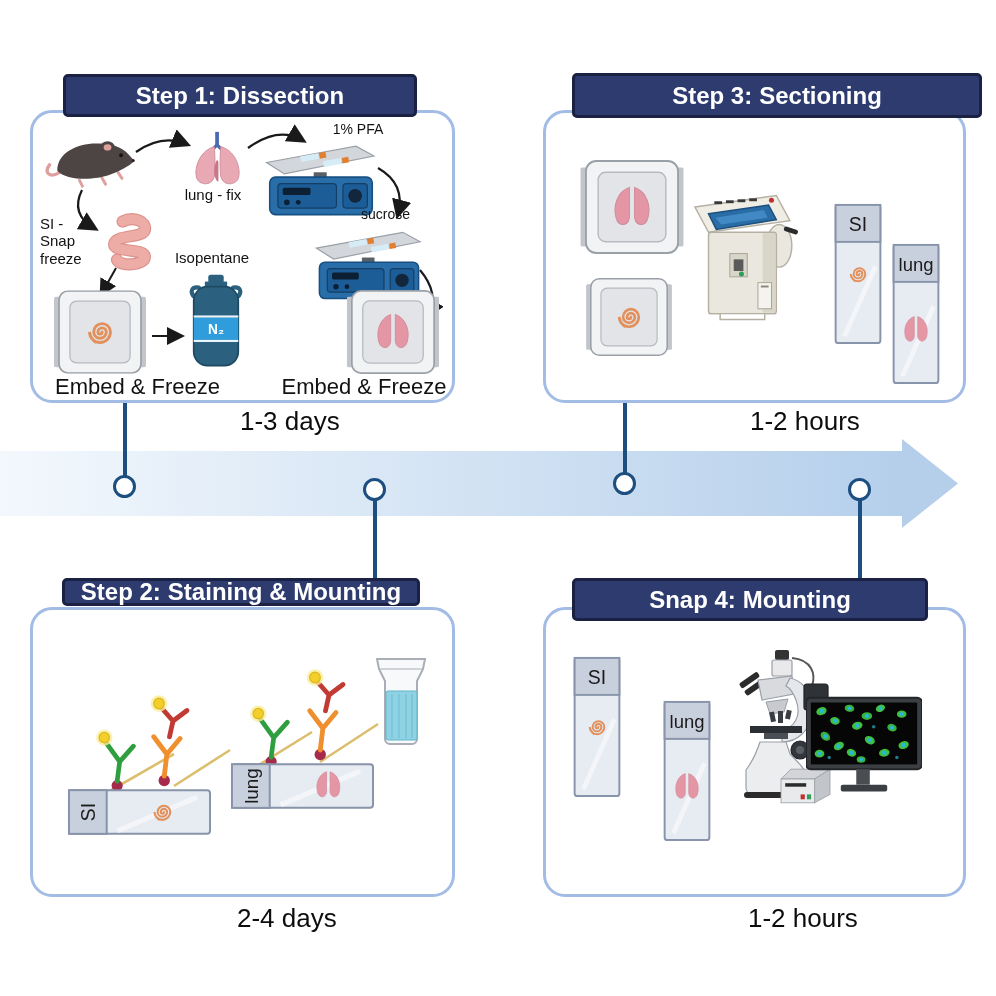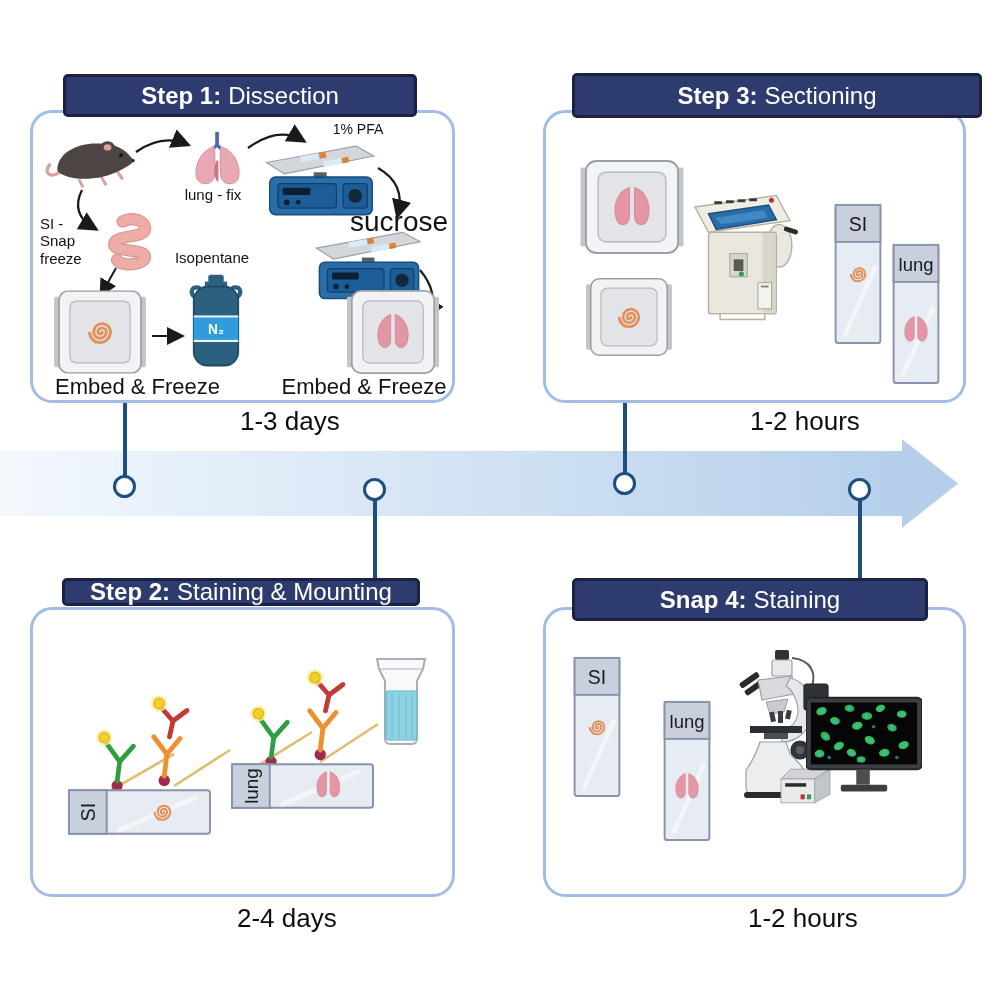--- a/index.html
+++ b/index.html
@@ -2,21 +2,21 @@
 <html><head>
 <meta charset="utf-8">
 <style>
   html,body{margin:0;padding:0;background:#fff}
   #canvas{position:relative;width:996px;height:996px;background:#ffffff;
           font-family:"Liberation Sans",sans-serif;color:#111;overflow:hidden}
   .box{position:absolute;background:#fff;border:3px solid #a3bce5;border-radius:22px;box-sizing:border-box}
   .pill{position:absolute;background:#2e3b6f;border:3px solid #1a2142;border-radius:5px;color:#fff;
         display:flex;align-items:center;justify-content:center;font-size:24px;z-index:6;box-sizing:border-box}
   .pill b{font-weight:700;margin-right:7px}
-  .pill span{font-weight:400}
+  .pill span{font-weight:700}
   .dur{position:absolute;font-size:26px;font-weight:500;color:#0d0d0d}
   .lbl{position:absolute;font-size:15px;line-height:1.15;color:#121212;text-align:center}
   .pre{white-space:pre-line;text-align:left}
   .conn{position:absolute;width:4px;background:#1d4e80;z-index:3}
   .ring{position:absolute;width:17px;height:17px;border:3.5px solid #1d4e80;border-radius:50%;background:#fff;z-index:4}
   svg.icon{position:absolute;overflow:visible}
 </style>
 </head>
 <body>
 
@@ -269,21 +269,21 @@
   <div class="lbl" style="left:313px;top:121px;width:90px;font-size:14px">1% PFA</div>
   <svg class="icon" style="left:246px;top:130px" width="62" height="24" viewBox="0 0 62 24">
     <path d="M2 18 Q32 -4 56 10" stroke="#1a1a1a" stroke-width="2.2" fill="none" marker-end="url(#ah)"></path>
   </svg>
   <svg class="icon" style="left:260px;top:140px" width="122" height="80">
       <use href="#sym-shaker"></use>
     </svg>
   <svg class="icon" style="left:374px;top:166px" width="34" height="56" viewBox="0 0 34 56">
     <path d="M4 2 Q32 18 24 48" stroke="#1a1a1a" stroke-width="2.2" fill="none" marker-end="url(#ah)"></path>
   </svg>
-  <div class="lbl" style="left:350px;top:206px;width:95px;font-size:28px">sucrose</div>
+  <div class="lbl" style="left:338px;top:206px;width:95px;font-size:14px">sucrose</div>
   <svg class="icon" style="left:310px;top:226px" width="118" height="78">
       <use href="#sym-shaker"></use>
     </svg>
   <svg class="icon" style="left:414px;top:268px" width="28" height="54" viewBox="0 0 28 54">
     <path d="M6 2 Q26 26 14 46" stroke="#1a1a1a" stroke-width="2.2" fill="none" marker-end="url(#ah)"></path>
   </svg>
   <div class="lbl pre" style="left:40px;top:215px;width:80px">SI -
 Snap
 freeze</div>
   <svg class="icon" style="left:102px;top:212px" width="56" height="60">
@@ -401,21 +401,21 @@
     <text transform="rotate(-90 22 25)" x="22" y="32" text-anchor="middle" font-size="19" fill="#1a1a1a">lung</text>
     <use href="#sym-lunglobes" x="84" y="8" width="32" height="32"></use>
   </svg>
   <svg class="icon" style="left:368px;top:656px" width="66" height="92">
       <use href="#sym-jar"></use>
     </svg>
 
   <div class="box" style="left:543px;top:607px;width:423px;height:290px"></div>
   <div class="pill" style="left:572px;top:578px;width:356px;height:43px">
     <b>Snap 4:</b>
-    <span>Staining</span>
+    <span>Mounting</span>
   </div>
   <div class="dur" style="left:748px;top:903px;width:200px">1-2 hours</div>
 
   <svg class="icon" style="left:571px;top:655px" width="52" height="144" viewBox="0 0 52 148">
     <rect x="3" y="3" width="46" height="142" rx="3" fill="#e7ebf2" stroke="#8894aa" stroke-width="2"></rect>
     <rect x="3" y="3" width="46" height="38" fill="#c9d0dd" stroke="#8894aa" stroke-width="2"></rect>
     <path d="M12 138 L44 66" stroke="#ffffff" stroke-width="5" opacity="0.5"></path>
     <text x="26" y="30" text-anchor="middle" font-size="20" fill="#1a1a1a">SI</text>
     <use href="#sym-swirl" x="8" y="56" width="36" height="36"></use>
   </svg>

